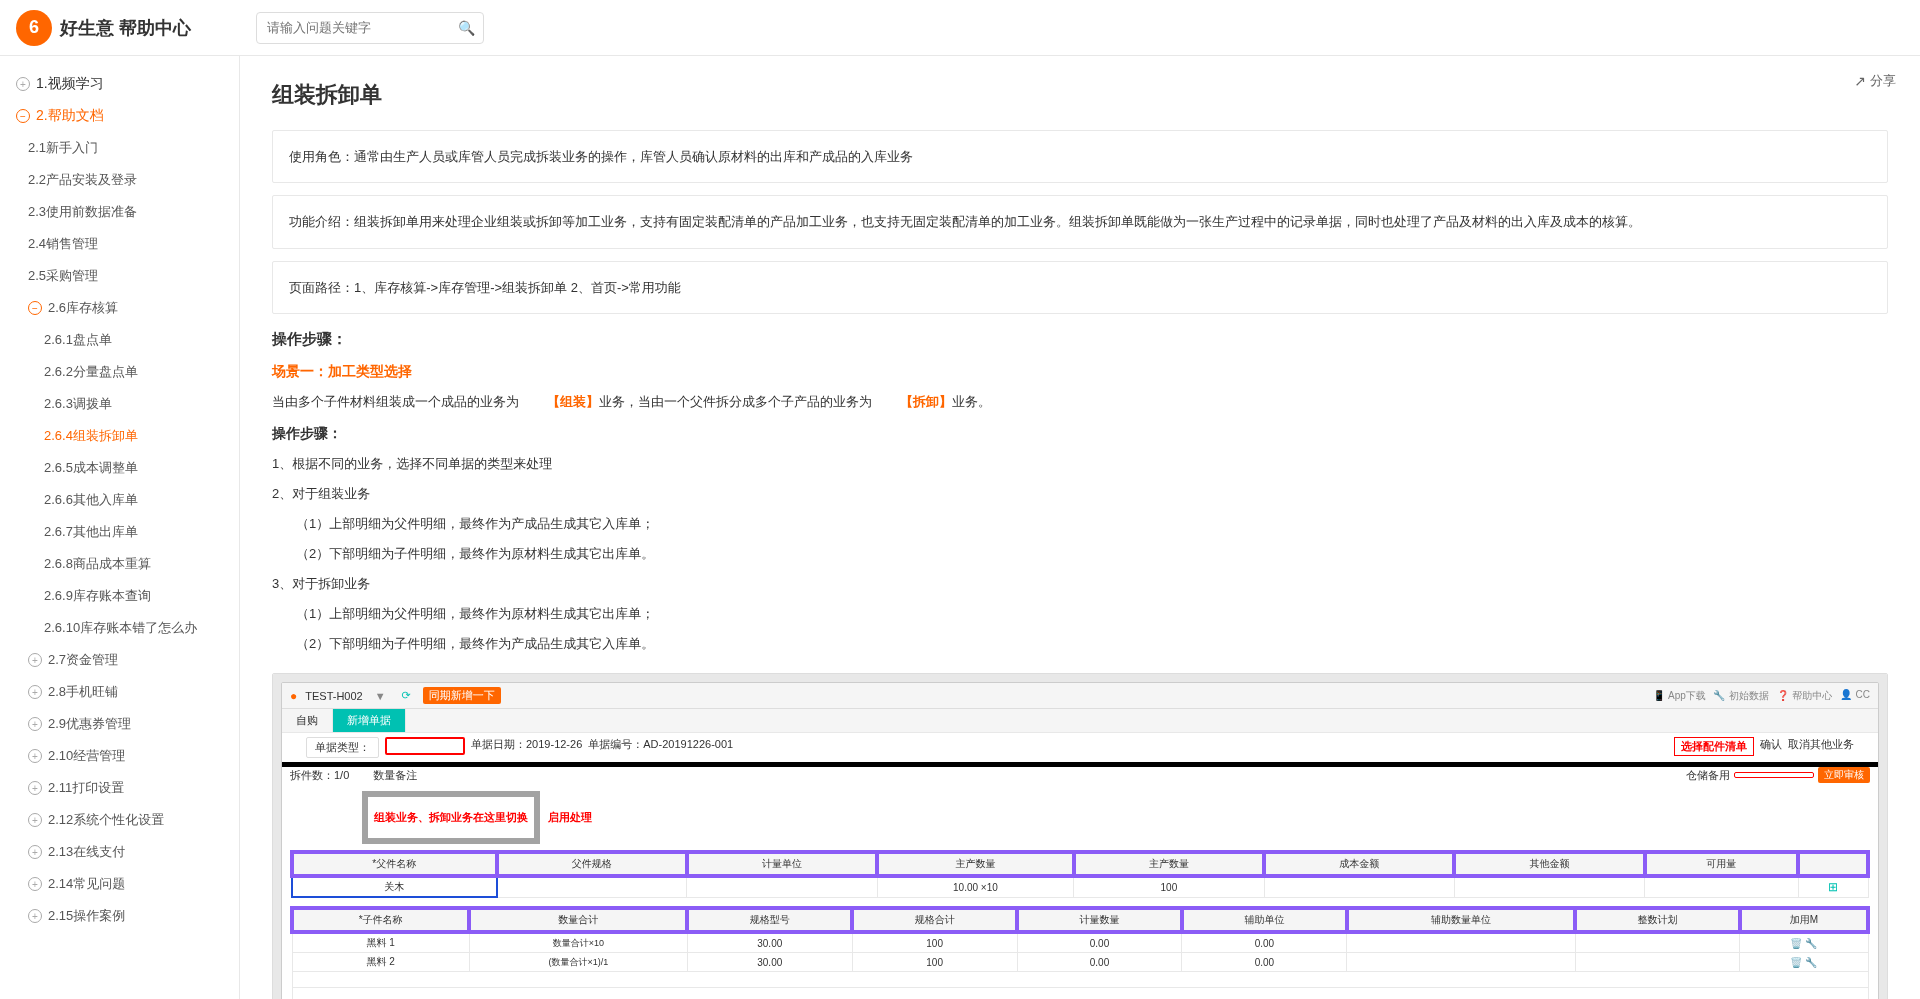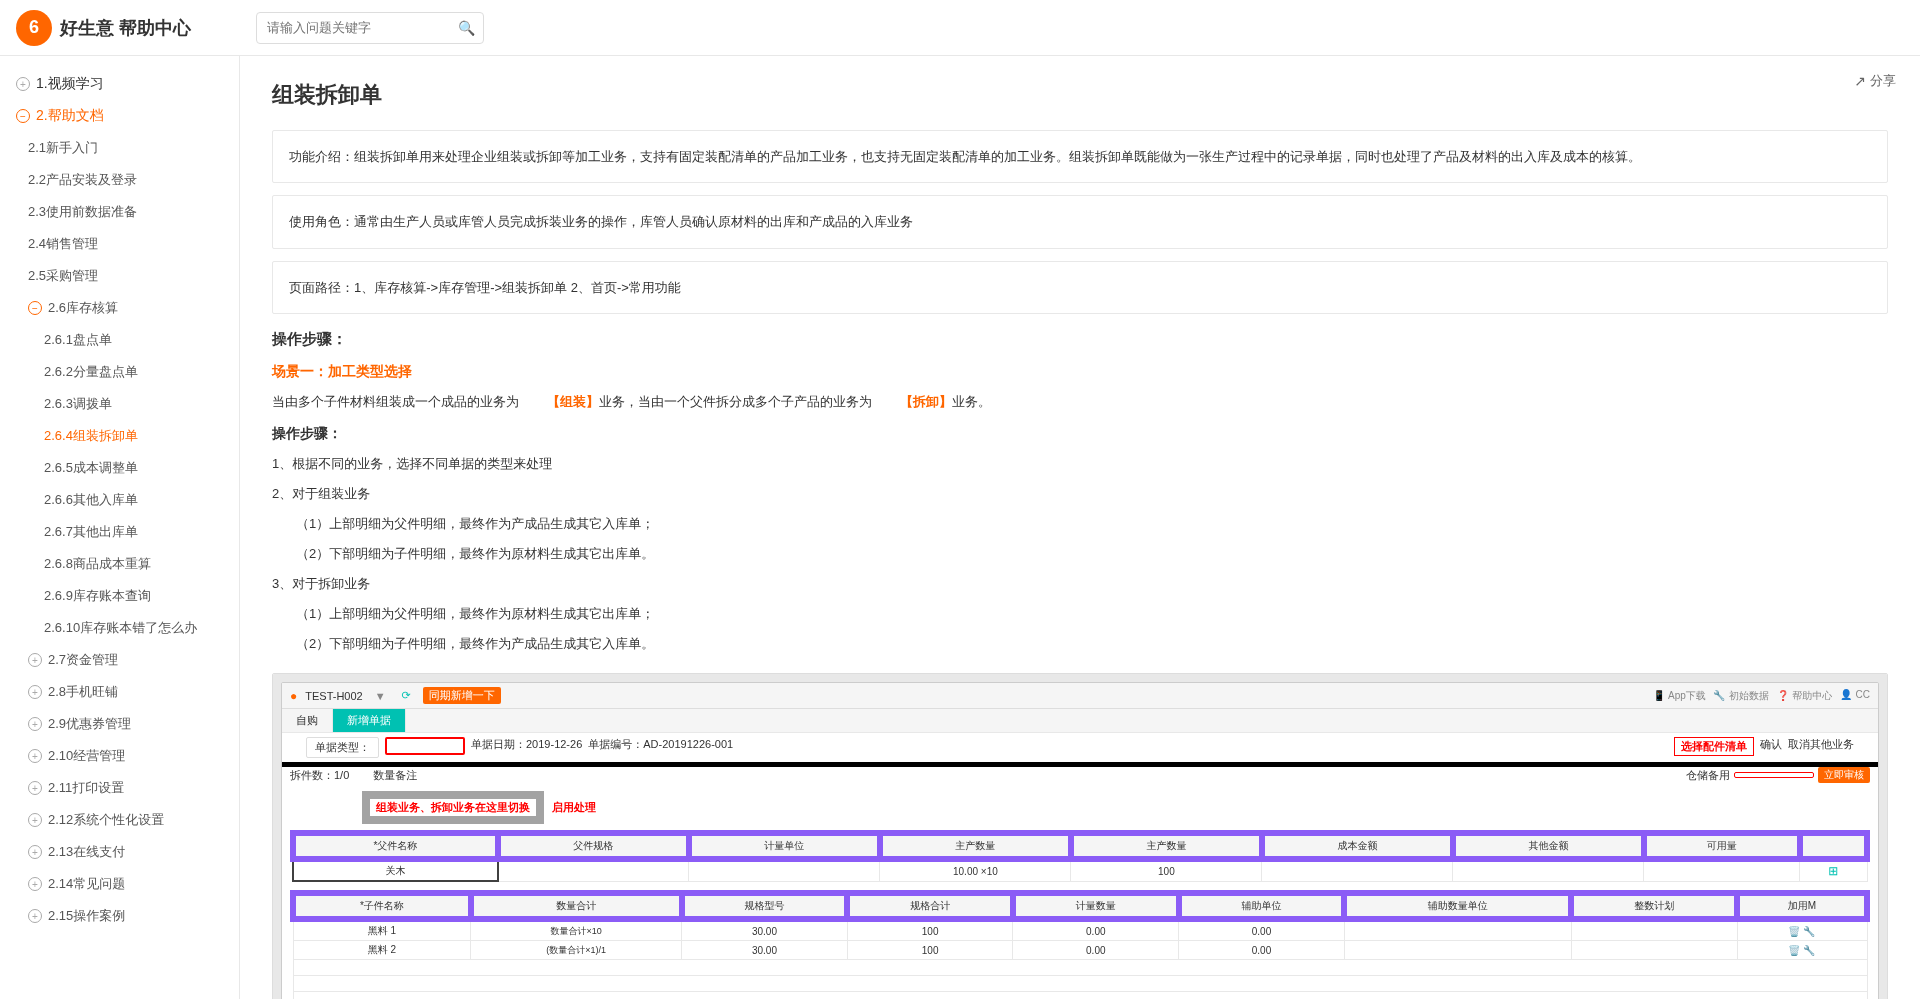--- a/index.html
+++ b/index.html
@@ -59,21 +59,21 @@
     .screenshot-mockup { background: #fff; border: 1px solid #ccc; border-radius: 2px; overflow: hidden; font-size: 11px; }
     .mock-header { background: #f5f5f5; border-bottom: 1px solid #ddd; padding: 4px 8px; display: flex; align-items: center; gap: 8px; }
     .mock-toolbar { background: #fff; border-bottom: 5px solid #000000; padding: 4px 24px; display: flex; align-items: flex-start; gap: 6px; font-size: 11px; }
     .mock-btn { padding: 2px 8px; border-radius: 2px; font-size: 11px; cursor: pointer; }
     .mock-btn-default { background: #fff; color: #333; border: 1px solid #ddd; }
     .mock-btn-orange { background: #f60; color: #fff; border: none; }
     .mock-form-row { display: flex; align-items: flex-end; gap: 8px; margin-bottom: 6px; font-size: 11px; }
     .mock-input { border: 1px solid #ddd; padding: 2px 6px; border-radius: 2px; font-size: 11px; }
     .mock-input-red { border: 2px solid #f00; padding: 2px 6px; border-radius: 2px; font-size: 11px; }
     .mock-table { width: 100%; border-collapse: collapse; font-size: 10px; margin-top: 4px; }
-    .mock-table th { background: #f5f5f5; border: 6px solid #8b5cf6; padding: 3px 4px; text-align: center; font-weight: normal; }
+    .mock-table th { background: #f5f5f5; border: 4px solid #8b5cf6; padding: 3px 4px; text-align: center; font-weight: normal; }
     .mock-table td { border: 1px solid #e8e8e8; padding: 2px 4px; text-align: center; }
     .mock-wrapper { position: relative; }
 
     .tab-bar { display: flex; background: #f5f5f5; border-bottom: 1px solid #e8e8e8; }
     .tab-item { padding: 4px 14px; font-size: 11px; cursor: pointer; border-right: 1px solid #e8e8e8; }
     .tab-item.active { background: #00c1b2; color: #fff; }
   </style>
 </head>
 <body>
 
@@ -198,25 +198,25 @@
     <div class="content-area">
 
       <button class="share-btn">
         <span style="font-size:14px;">↗</span>
         <span>分享</span>
       </button>
 
       <h1 class="page-title">组装拆卸单</h1>
 
       <div class="info-block">
+        <span>使用角色：通常由生产人员或库管人员完成拆装业务的操作，库管人员确认原材料的出库和产成品的入库业务</span>
+      </div>
+
+      <div class="info-block">
         <span>功能介绍：组装拆卸单用来处理企业组装或拆卸等加工业务，支持有固定装配清单的产品加工业务，也支持无固定装配清单的加工业务。组装拆卸单既能做为一张生产过程中的记录单据，同时也处理了产品及材料的出入库及成本的核算。</span>
-      </div>
-
-      <div class="info-block">
-        <span>使用角色：通常由生产人员或库管人员完成拆装业务的操作，库管人员确认原材料的出库和产成品的入库业务</span>
       </div>
 
       <div class="info-block">
         <span>页面路径：1、库存核算-&gt;库存管理-&gt;组装拆卸单  2、首页-&gt;常用功能</span>
       </div>
 
       <div class="section-title">操作步骤：</div>
 
       <div class="sub-section-title">场景一：加工类型选择</div>
 
@@ -273,42 +273,42 @@
                 <span style="font-size:11px;">拆件数：1/0</span>
                 <span style="font-size:11px;margin-left:16px;">数量备注</span>
                 <div style="position:relative;margin-left:auto;display:flex;align-items:center;gap:4px;">
                   <span style="font-size:11px;">仓储备用</span>
                   <span class="mock-input" style="width:80px;display:inline-block;font-size:11px;border:1px solid #f00;"></span>
                   <button class="mock-btn mock-btn-orange" style="font-size:10px;padding:1px 6px;">立即审核</button>
                 </div>
               </div>
 
               <div style="padding: 2px 8px 2px 80px; display:flex; align-items:center; gap:8px;">
-                <span style="font-size:11px;color:#f00;font-weight:bold;border:8px solid #a3a3a3;padding:1px 6px;">组装业务、拆卸业务在这里切换</span>
+                <span style="font-size:11px;color:#f00;font-weight:bold;border:6px solid #a3a3a3;padding:13px 6px;">组装业务、拆卸业务在这里切换</span>
                 <span style="font-size:11px;color:#f00;font-weight:bold;">启用处理</span>
               </div>
 
               <div style="padding:0 8px;">
                 <table class="mock-table">
                   <thead>
                     <tr>
                       <th>*父件名称</th>
                       <th>父件规格</th>
                       <th>计量单位</th>
                       <th>主产数量</th>
                       <th>主产数量</th>
                       <th>成本金额</th>
                       <th>其他金额</th>
                       <th>可用量</th>
                       <th></th>
                     </tr>
                   </thead>
                   <tbody>
                     <tr>
-                      <td style="border:2px solid #404040;">关木</td>
+                      <td style="border:2px solid #1d4ed8;">关木</td>
                       <td></td>
                       <td></td>
                       <td>10.00 ×10</td>
                       <td>100</td>
                       <td></td>
                       <td></td>
                       <td></td>
                       <td style="color:#00c1b2;font-size:12px;">⊞</td>
                     </tr>
                   </tbody>

